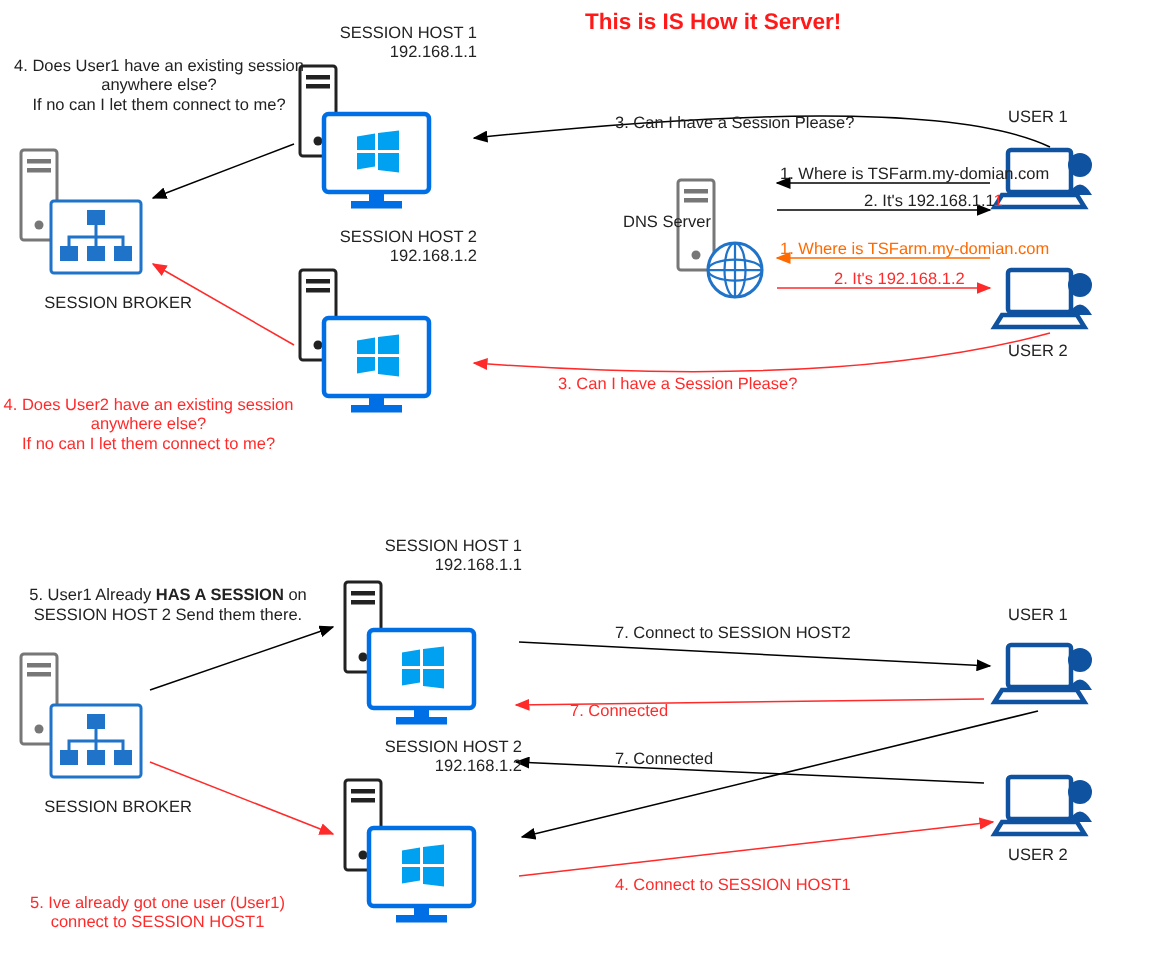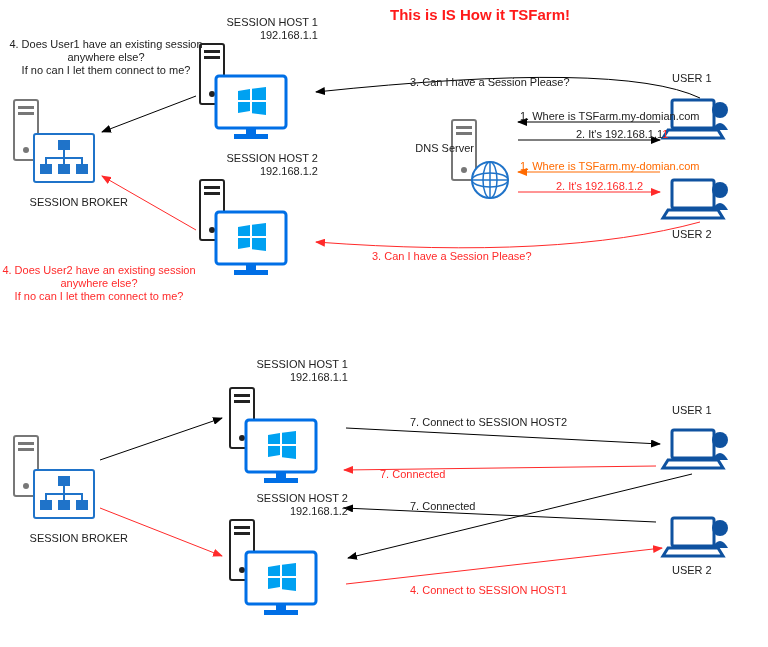--- a/index.html
+++ b/index.html
@@ -155,21 +155,21 @@
   <line class="arrow-red" x1="346" y1="584" x2="662" y2="548"></line>
 
   <line class="arrow-red" x1="656" y1="466" x2="344" y2="470"></line>
 
   <line class="arrow-black" x1="656" y1="522" x2="344" y2="508"></line>
 
   <line class="arrow-black" x1="692" y1="474" x2="348" y2="558"></line>
 </svg>
 
 
-<div class="title" style="left:390px;top:6px">This is IS How it TSFarm!</div>
+<div class="title" style="left:390px;top:6px">This is IS How it Server!</div>
 
 
 <div class="label" style="left:198px;top:16px;width:120px">
   <span>SESSION HOST 1</span><br><span>192.168.1.1</span>
 </div>
 <div class="label" style="left:198px;top:152px;width:120px">
   <span>SESSION HOST 2</span><br><span>192.168.1.2</span>
 </div>
 <div class="label small" style="left:8px;top:196px;width:120px">SESSION BROKER</div>
 <div class="label small" style="left:414px;top:142px;width:60px;">DNS Server</div>
@@ -196,19 +196,24 @@
 <div class="label" style="left:228px;top:358px;width:120px">
   <span>SESSION HOST 1</span><br><span>192.168.1.1</span>
 </div>
 <div class="label" style="left:228px;top:492px;width:120px">
   <span>SESSION HOST 2</span><br><span>192.168.1.2</span>
 </div>
 <div class="label small" style="left:8px;top:532px;width:120px">SESSION BROKER</div>
 <div class="label small" style="left:672px;top:404px">USER 1</div>
 <div class="label small" style="left:672px;top:564px">USER 2</div>
 
+<div class="label small" style="left:12px;top:378px;width:200px;text-align:center;white-space:pre-line">
+  5. User1 Already <span class="bold">HAS A SESSION</span> on<br>SESSION HOST 2 Send them there.
+</div>
+<div class="label small red" style="left:0px;top:596px;width:210px;text-align:center;white-space:pre-line">5. Ive already got one user (User1)
+connect to SESSION HOST1</div>
 
 <div class="label small" style="left:410px;top:416px;text-align:left">7. Connect to SESSION HOST2</div>
 <div class="label small red" style="left:410px;top:584px;text-align:left">4. Connect to SESSION HOST1</div>
 <div class="label small red" style="left:380px;top:468px;text-align:left">7. Connected</div>
 <div class="label small" style="left:410px;top:500px;text-align:left">7. Connected</div>
 
 </div>
 
 </body></html>

